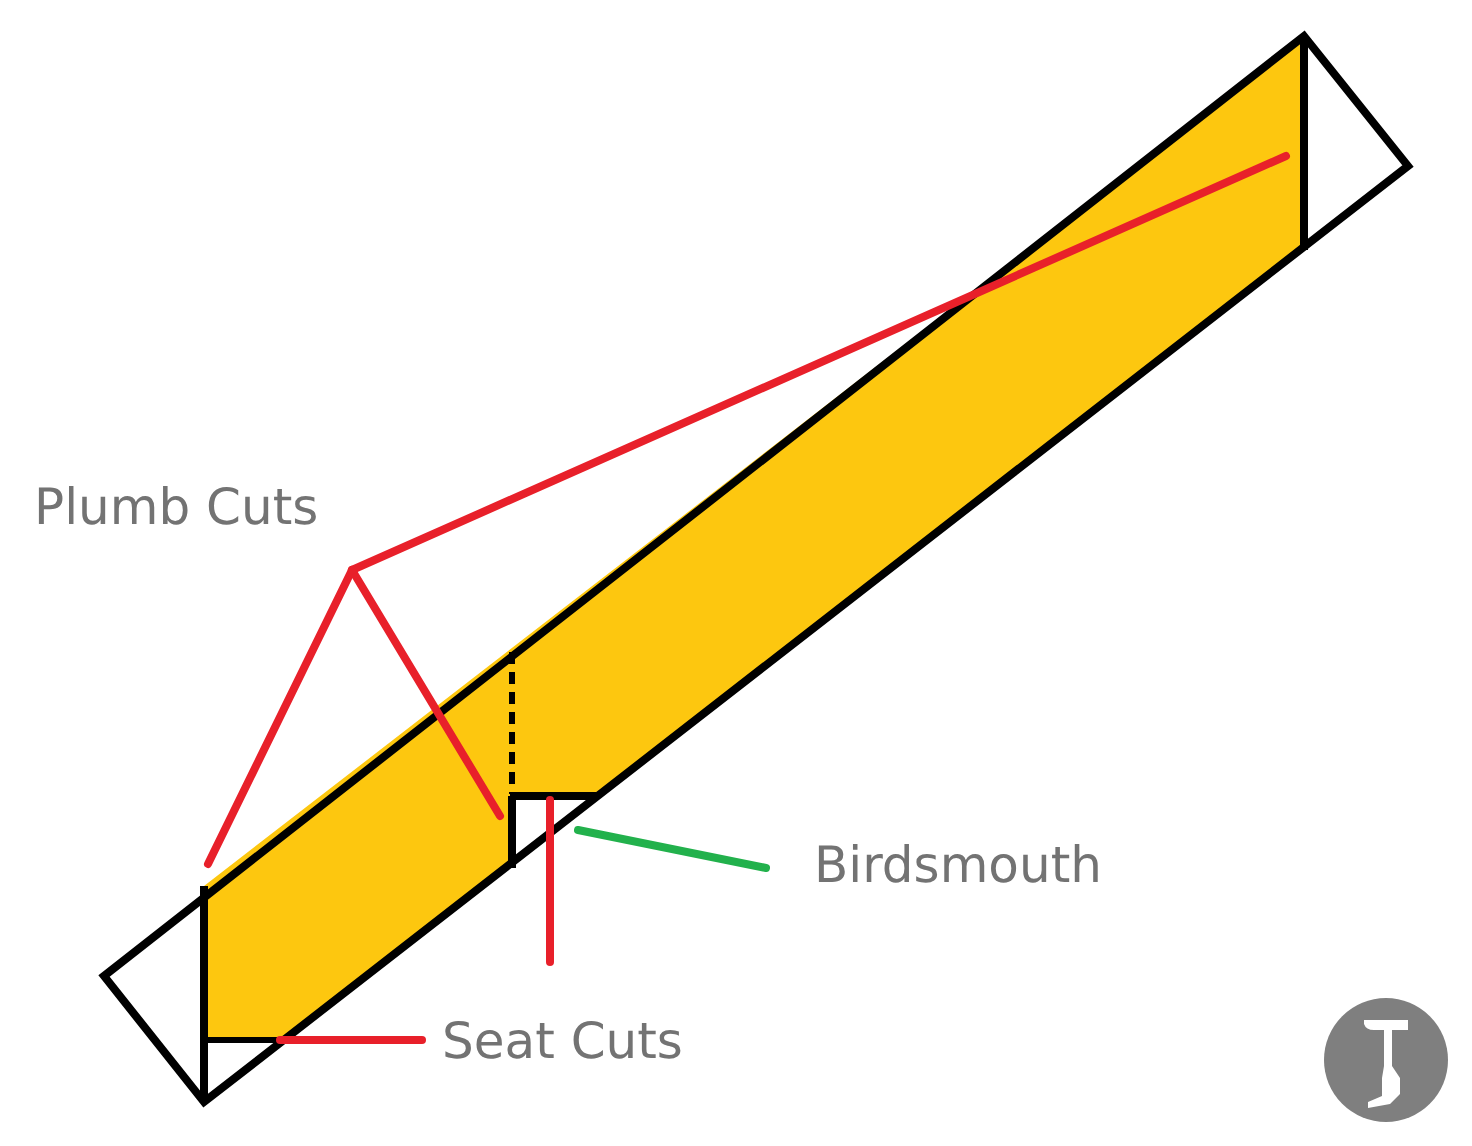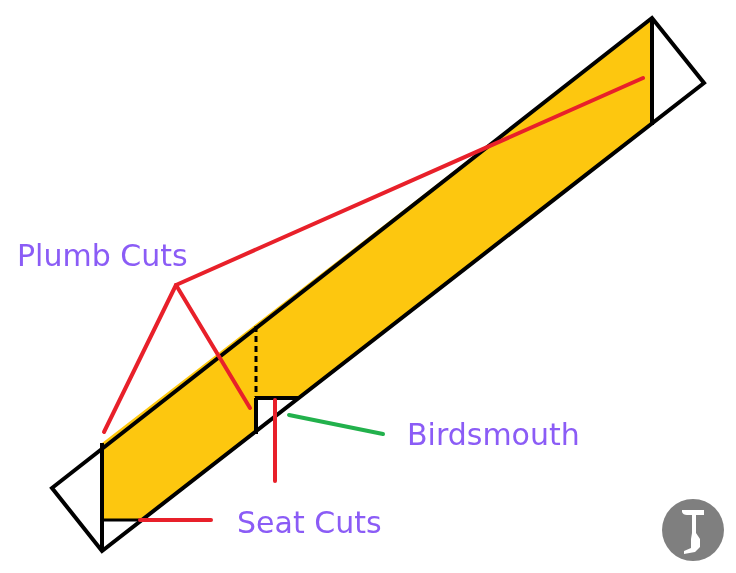--- a/index.html
+++ b/index.html
@@ -1,18 +1,18 @@
 <!DOCTYPE html>
 <html><head>
 <meta charset="utf-8">
 <style>
   html, body { margin: 0; padding: 0; background: #ffffff; }
   body { width: 736px; height: 573px; position: relative; overflow: hidden; }
   #canvas { position: absolute; left: 0; top: 0; width: 736px; height: 573px; }
-  .label { position: absolute; font-family: "DejaVu Sans", sans-serif; font-size: 30px; color: #8b5cf6; white-space: nowrap; line-height: 1; }
+  .label { position: absolute; font-family: "DejaVu Sans", sans-serif; font-size: 25px; color: #737373; white-space: nowrap; line-height: 1; }
   #logo { position: absolute; left: 662px; top: 499px; width: 62px; height: 62px; }
 </style>
 </head>
 <body>
 
 <svg id="canvas" viewBox="0 0 736 573" xmlns="http://www.w3.org/2000/svg">
 
   <polygon points="102,443 652,18 652,125 297,398 256,398 256,432 139,520 102,520" fill="#FDC70F" stroke="none"></polygon>
 
   <polygon points="52,488 652,18 704,83 102,551" fill="none" stroke="#000" stroke-width="4" stroke-linejoin="miter"></polygon>
@@ -35,18 +35,18 @@
   <g stroke="#E8202A" stroke-width="4" stroke-linecap="round" fill="none">
     <line x1="140" y1="520" x2="211" y2="520"></line>
     <line x1="275" y1="400" x2="275" y2="481"></line>
   </g>
 
   <line x1="289" y1="415" x2="383" y2="434" stroke="#22B14C" stroke-width="4" stroke-linecap="round"></line>
 </svg>
 
 <div class="label" style="left:17px; top:241px;">Plumb Cuts</div>
 <div class="label" style="left:407px; top:420px;">Birdsmouth</div>
-<div class="label" style="left:221px; top:508px;margin-left:16px;">Seat Cuts</div>
+<div class="label" style="left:221px; top:508px;">Seat Cuts</div>
 
 <svg id="logo" viewBox="0 0 62 62" xmlns="http://www.w3.org/2000/svg">
   <circle cx="31" cy="31" r="31" fill="#7F7F7F"></circle>
   <path d="M20 11 L42 11 L42 16 L34 16 L34 34 L38 40 L38 48 L33 53 L22 55 L22 52 L29 49 L29 40 L30 34 L30 16 L25 16 Q21 16 20 13 Z" fill="#ffffff"></path>
 </svg>
 
 </body></html>

